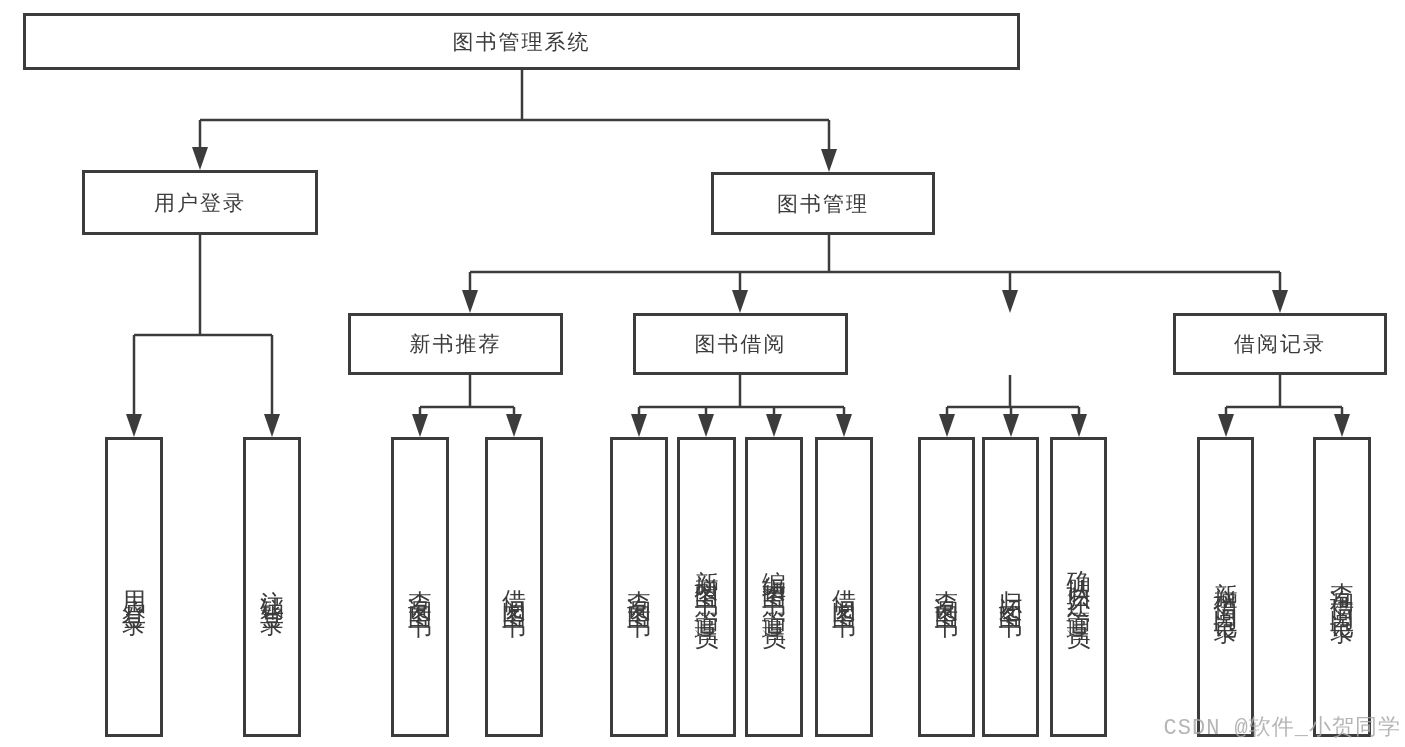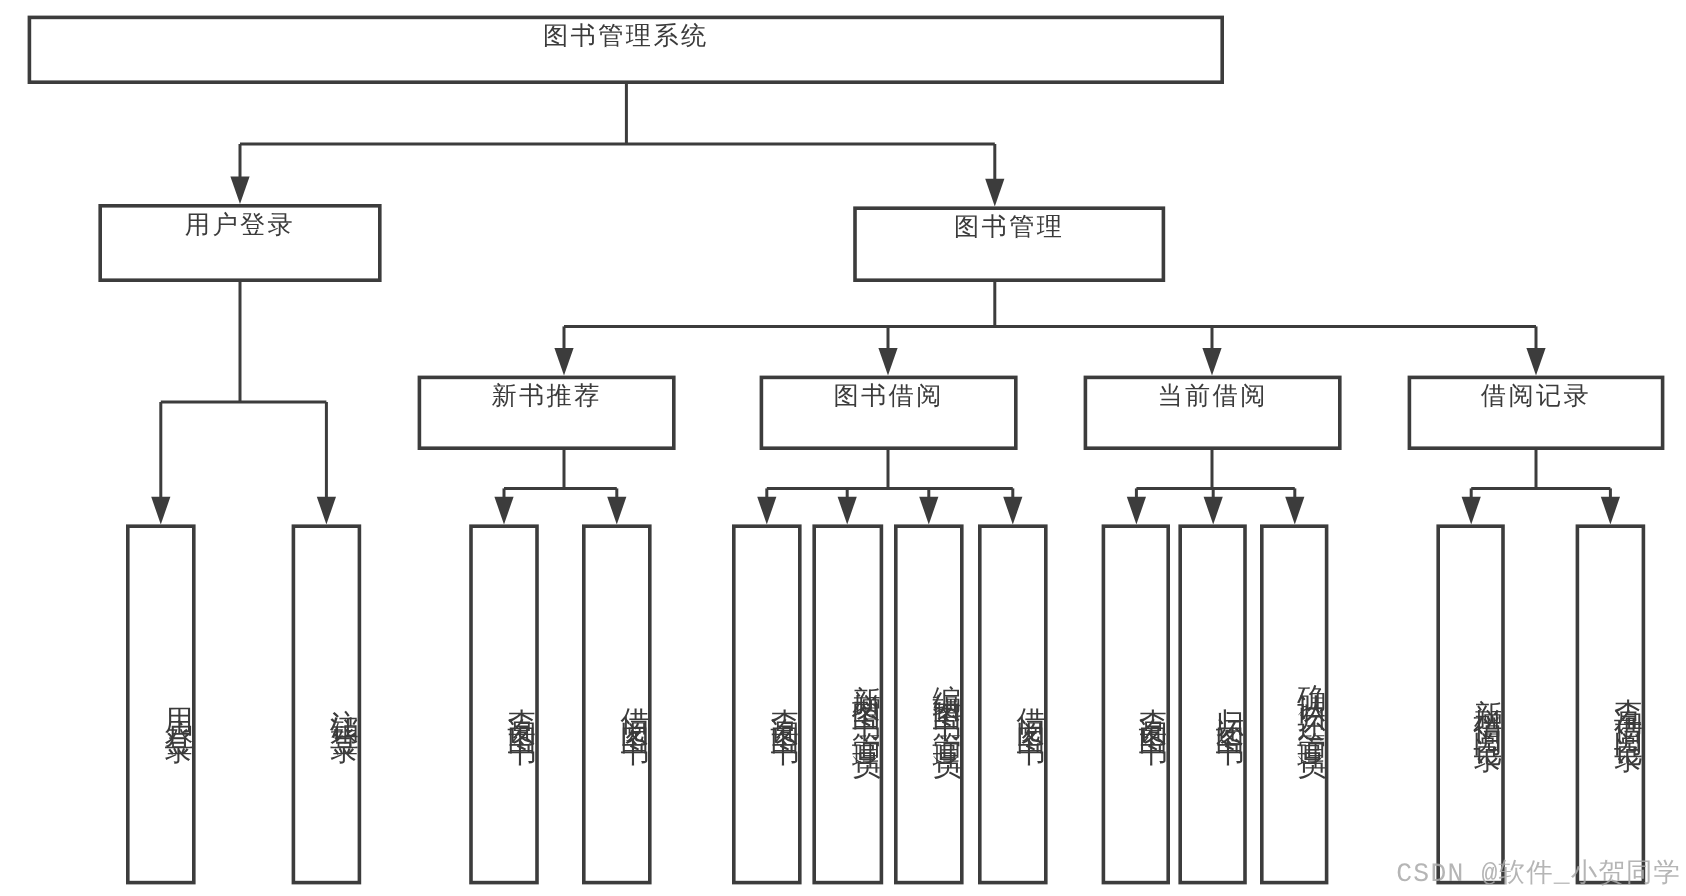--- a/index.html
+++ b/index.html
@@ -17,20 +17,21 @@
     width: 1405px; height: 747px;
     z-index: 1;
   }
   .box {
     position: absolute;
     box-sizing: border-box;
     background: #ffffff;
     border: 3px solid #3c3c3c;
     color: #3b3b3b;
     display: flex;
+    align-items: center;
     justify-content: center;
     z-index: 2;
   }
   .h-box {
     font-size: 21px;
     letter-spacing: 2px;
     white-space: nowrap;
   }
   .v-box {
     writing-mode: vertical-rl;
@@ -122,32 +123,29 @@
     </g>
   </svg>
 
   <div class="box h-box" style="left:23px; top:13px; width:997px; height:57px;">
     <span>图书管理系统</span>
   </div>
 
   <div class="box h-box" style="left:82px; top:170px; width:236px; height:65px;">
     <span>用户登录</span>
   </div>
-  <div class="box h-box" style="left:711px; top:172px; width:260px; height:63px;">
+  <div class="box h-box" style="left:711px; top:172px; width:224px; height:63px;">
     <span>图书管理</span>
   </div>
 
   <div class="box h-box" style="left:348px; top:313px; width:215px; height:62px;">
     <span>新书推荐</span>
   </div>
   <div class="box h-box" style="left:633px; top:313px; width:215px; height:62px;">
     <span>图书借阅</span>
-  </div>
-  <div class="box h-box" style="left:903px; top:313px; width:215px; height:62px;">
-    <span>当前借阅</span>
   </div>
   <div class="box h-box" style="left:1173px; top:313px; width:214px; height:62px;">
     <span>借阅记录</span>
   </div>
 
   <div class="box v-box" style="left:105px; top:437px; width:58px; height:300px;">
     <span>用户登录</span>
   </div>
   <div class="box v-box" style="left:243px; top:437px; width:58px; height:300px;">
     <span>注销登录</span>

